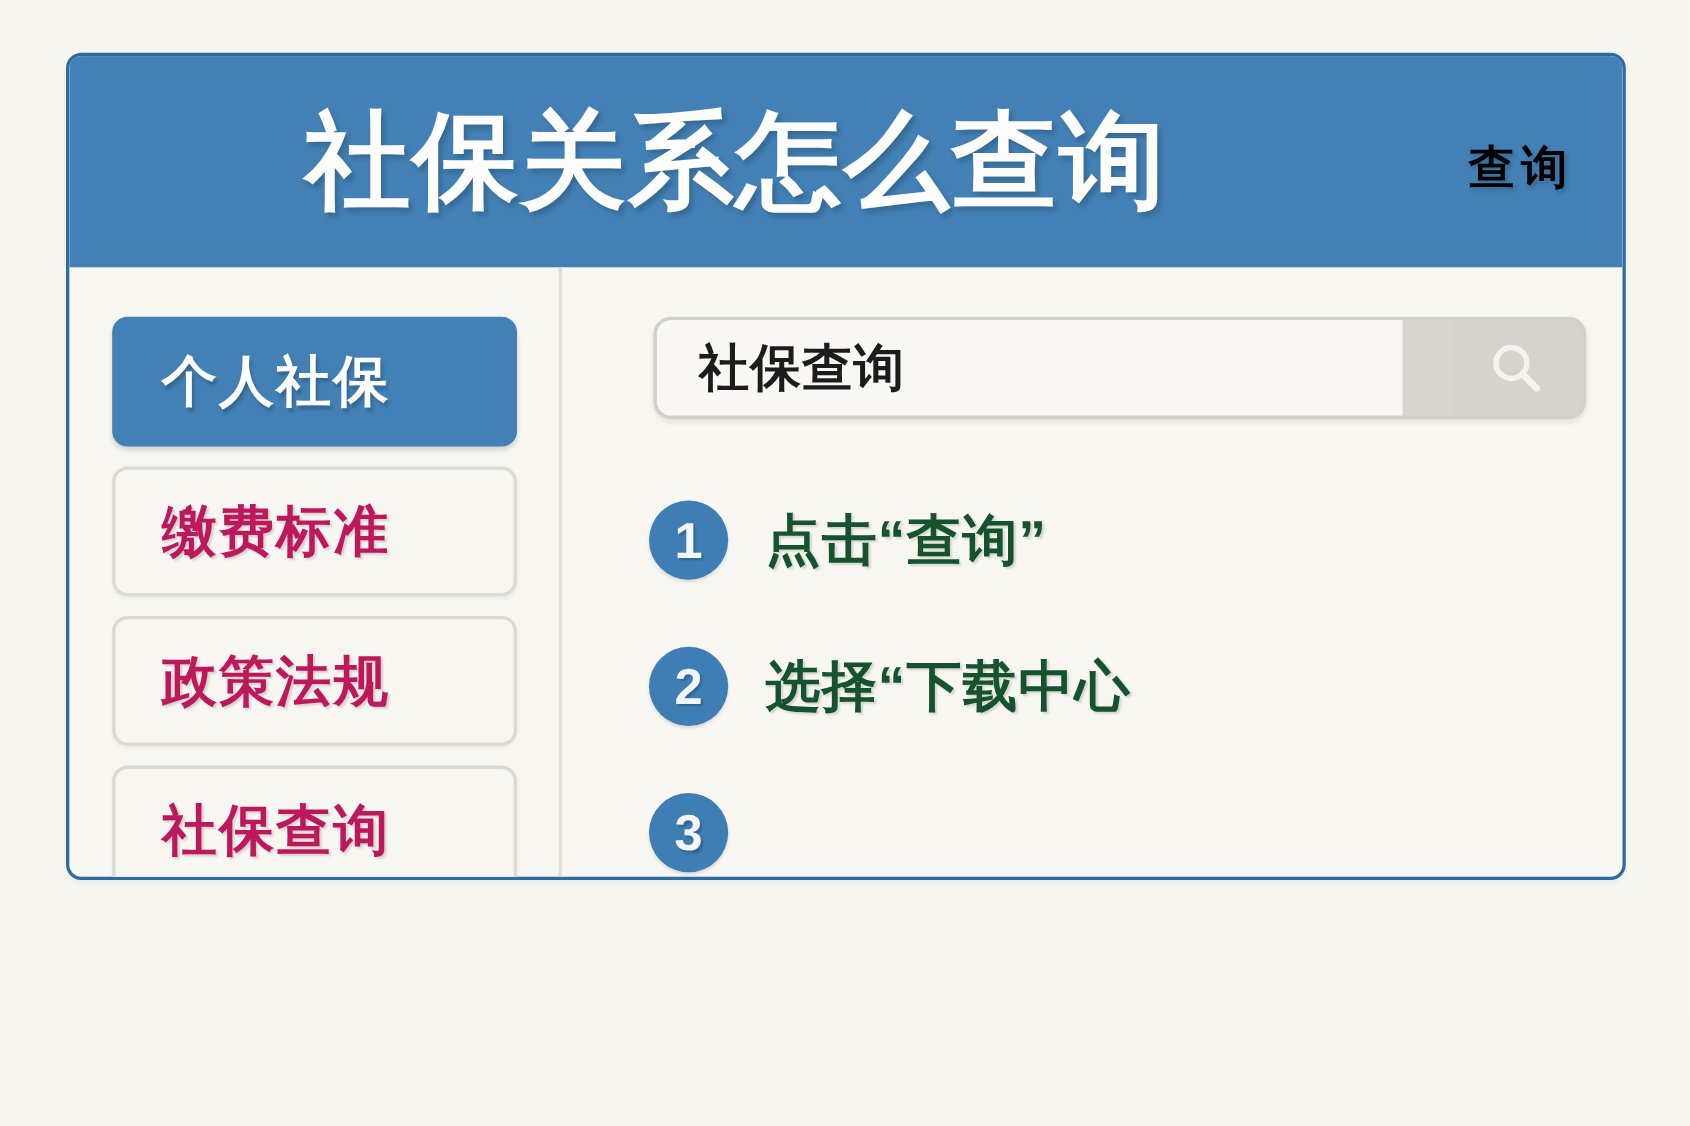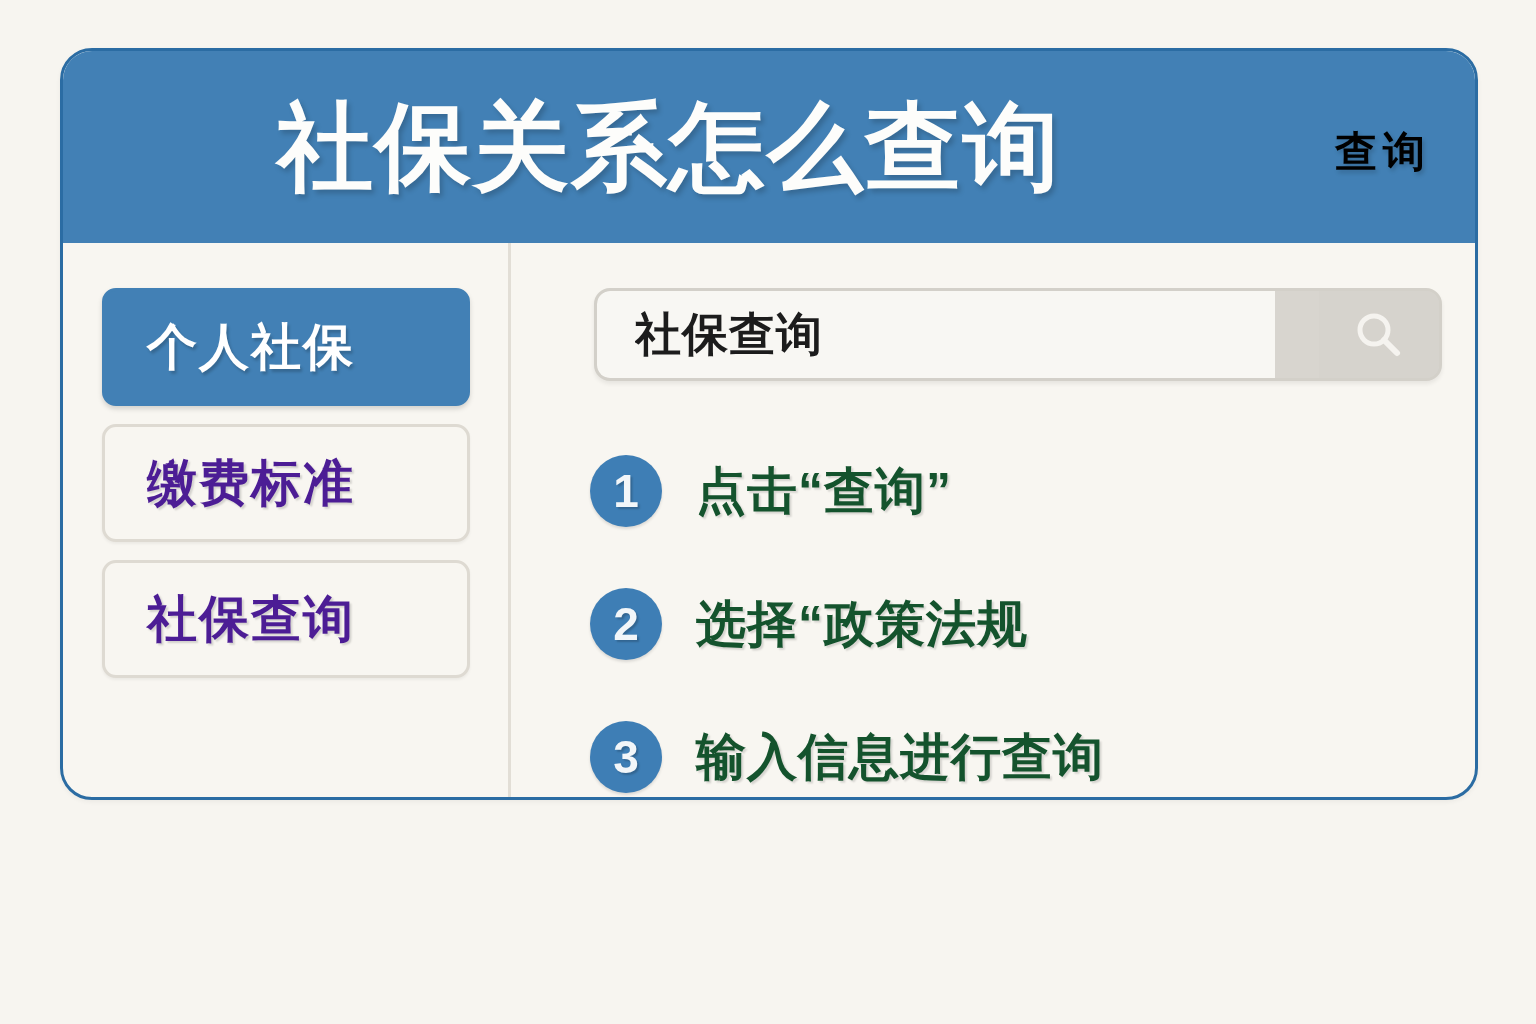--- a/index.html
+++ b/index.html
@@ -17,21 +17,21 @@
   }
 
   
   .card {
     position: absolute;
     left: 60px;
     top: 48px;
     width: 1418px;
     height: 752px;
     border: 3px solid #2b6ca3;
-    border-radius: 32px;
+    border-radius: 14px;
     background: #f8f6f1;
     box-sizing: border-box;
     overflow: hidden;
     box-shadow: 0 2px 5px rgba(0,0,0,0.05);
   }
 
   
   .header {
     position: absolute;
     left: 0;
@@ -104,21 +104,21 @@
     display: flex;
     align-items: center;
     margin-bottom: 18px;
     background: #f8f6f1;
     border: 3px solid #dedad2;
     box-shadow: 0 2px 3px rgba(0,0,0,0.05);
   }
   .nav-item .nav-label {
     font-size: 50px;
     font-weight: bold;
-    color: #4c1d95;
+    color: #be185d;
     letter-spacing: 2px;
     margin-left: 42px;
     text-shadow: 2px 2px 2px rgba(0,0,0,0.15);
     white-space: nowrap;
   }
   .nav-item.active {
     background: #4280b5;
     border-color: #4280b5;
     box-shadow: 0 3px 5px rgba(0,0,0,0.15);
   }
@@ -232,20 +232,23 @@
     <div class="sidebar">
 
       <div class="nav-item active">
         <span class="nav-label">个人社保</span>
       </div>
 
       <div class="nav-item">
         <span class="nav-label">缴费标准</span>
       </div>
 
+      <div class="nav-item">
+        <span class="nav-label">政策法规</span>
+      </div>
 
       <div class="nav-item">
         <span class="nav-label">社保查询</span>
       </div>
 
     </div>
 
     <div class="divider"></div>
 
     <div class="content">
@@ -264,26 +267,25 @@
 
       <div class="steps">
 
         <div class="step">
           <div class="step-badge">1</div>
           <div class="step-text">点击“查询”</div>
         </div>
 
         <div class="step">
           <div class="step-badge">2</div>
-          <div class="step-text">选择“政策法规</div>
+          <div class="step-text">选择“下载中心</div>
         </div>
 
         <div class="step">
           <div class="step-badge">3</div>
-          <div class="step-text">输入信息进行查询</div>
         </div>
 
       </div>
 
       <div class="page-marker">1</div>
 
     </div>
 
   </div>
 

